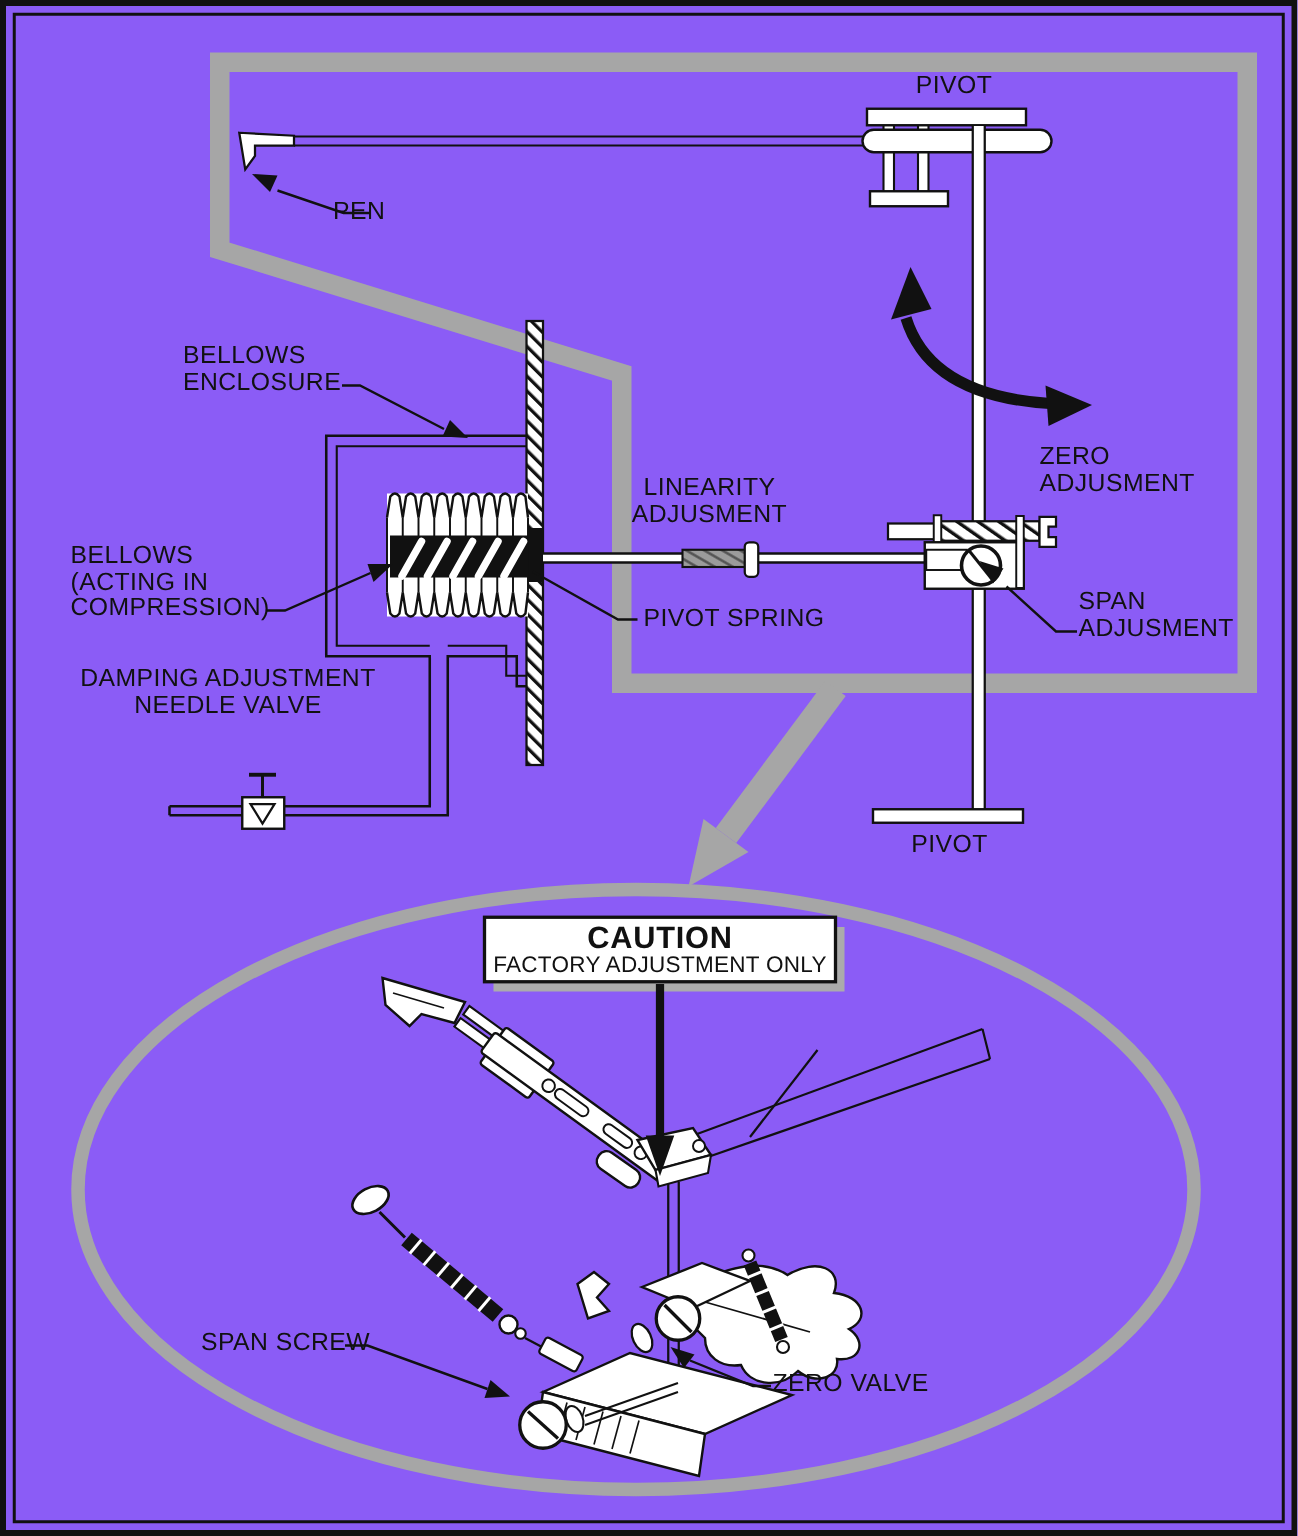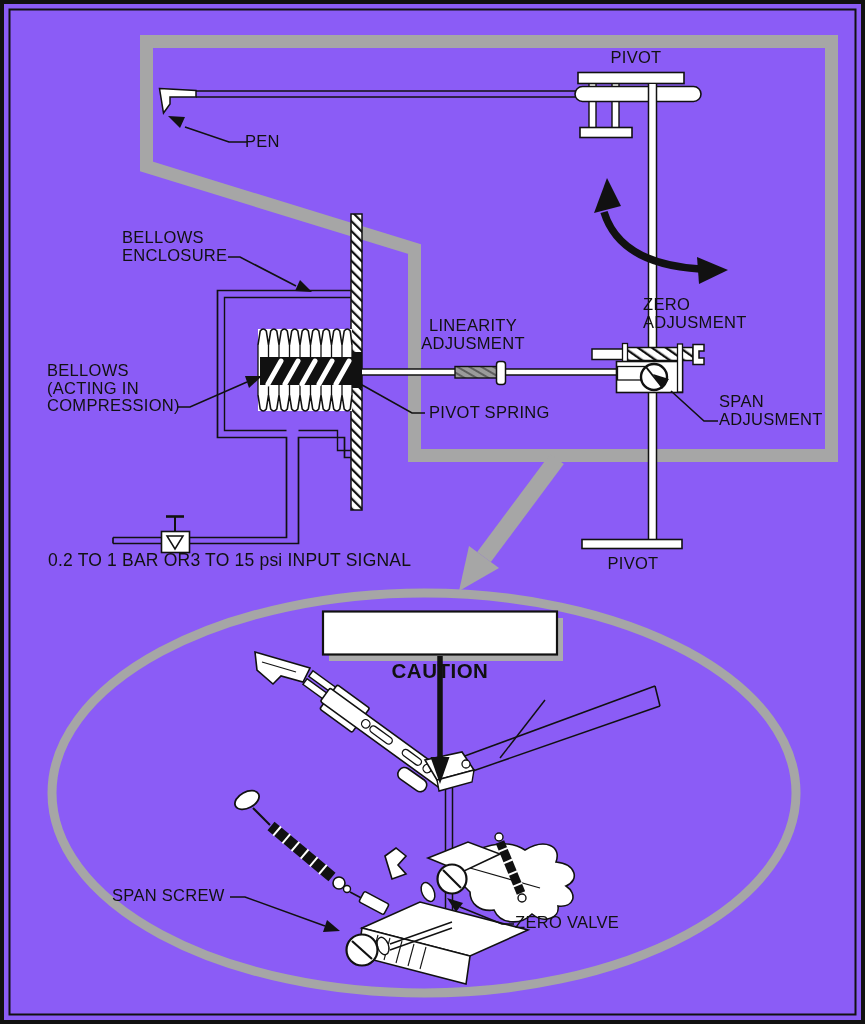--- a/index.html
+++ b/index.html
@@ -8,21 +8,21 @@
     font-family:Liberation Sans, sans-serif;color:#111;overflow:hidden;padding-left:12px;
   }
   .art{position:absolute;left:0;top:0;z-index:1;}
   .lbl{
     position:absolute;z-index:2;font-size:16.5px;line-height:17.5px;
     letter-spacing:0.3px;white-space:pre-line;color:#111;
   }
   .lbl.center{text-align:center;}
   .caution-title{
     position:absolute;z-index:3;left:323px;top:614px;width:234px;text-align:center;
-    font-size:20.5px;font-weight:bold;letter-spacing:0.5px;margin-top:45px;
+    font-size:20.5px;font-weight:bold;letter-spacing:0.5px;
   }
   .caution-sub{
     position:absolute;z-index:3;left:323px;top:635px;width:234px;text-align:center;
     font-size:15px;letter-spacing:0.2px;
   }
   .input-signal{font-size:17.5px;letter-spacing:0.2px;}
 </style>
 </head>
 <body>
 
@@ -279,32 +279,34 @@
     <rect x="329" y="618" width="234" height="43" fill="#ababab"></rect>
     <rect x="323" y="611.5" width="234" height="43" fill="#ffffff" stroke="#111" stroke-width="2.2"></rect>
   </g>
   <g>
     <line x1="440" y1="656" x2="440" y2="758" stroke="#111" stroke-width="5.5"></line>
     <polygon points="440,784 430.5,757 449.5,757" fill="#111"></polygon>
   </g>
 </svg>
 
 <div class="lbl center" style="left:597px;top:49px;width:78px;">PIVOT</div>
-<div class="lbl" style="left:245px;top:133px;">PEN</div>
+<div class="lbl" style="left:222px;top:133px;">PEN</div>
 <div class="lbl" style="left:122px;top:229px;">BELLOWS
 ENCLOSURE</div>
 <div class="lbl center" style="left:412px;top:317px;width:122px;">LINEARITY
 ADJUSMENT</div>
-<div class="lbl" style="left:643px;top:296px;">ZERO
+<div class="lbl" style="left:693px;top:296px;">ZERO
 ADJUSMENT</div>
 <div class="lbl" style="left:47px;top:362px;">BELLOWS
 (ACTING IN
 COMPRESSION)</div>
 <div class="lbl" style="left:429px;top:404px;">PIVOT SPRING</div>
 <div class="lbl" style="left:719px;top:393px;">SPAN
 ADJUSMENT</div>
-<div class="lbl input-signal" style="left:48px;top:552px;">0.2 TO 1 BAR OR3 TO 15 psi INPUT SIGNAL</div>
+<div class="lbl center" style="left:40px;top:444px;width:224px;">DAMPING ADJUSTMENT
+NEEDLE VALVE</div>
 <div class="lbl center" style="left:594px;top:555px;width:78px;">PIVOT</div>
 <div class="caution-title">CAUTION</div>
-<div class="lbl" style="left:112px;top:887px;">SPAN SCREW</div>
+<div class="caution-sub">FACTORY ADJUSTMENT ONLY</div>
+<div class="lbl" style="left:134px;top:887px;">SPAN SCREW</div>
 <div class="lbl" style="left:515px;top:914px;">ZERO VALVE</div>
 
 </div>
 
 </body></html>

